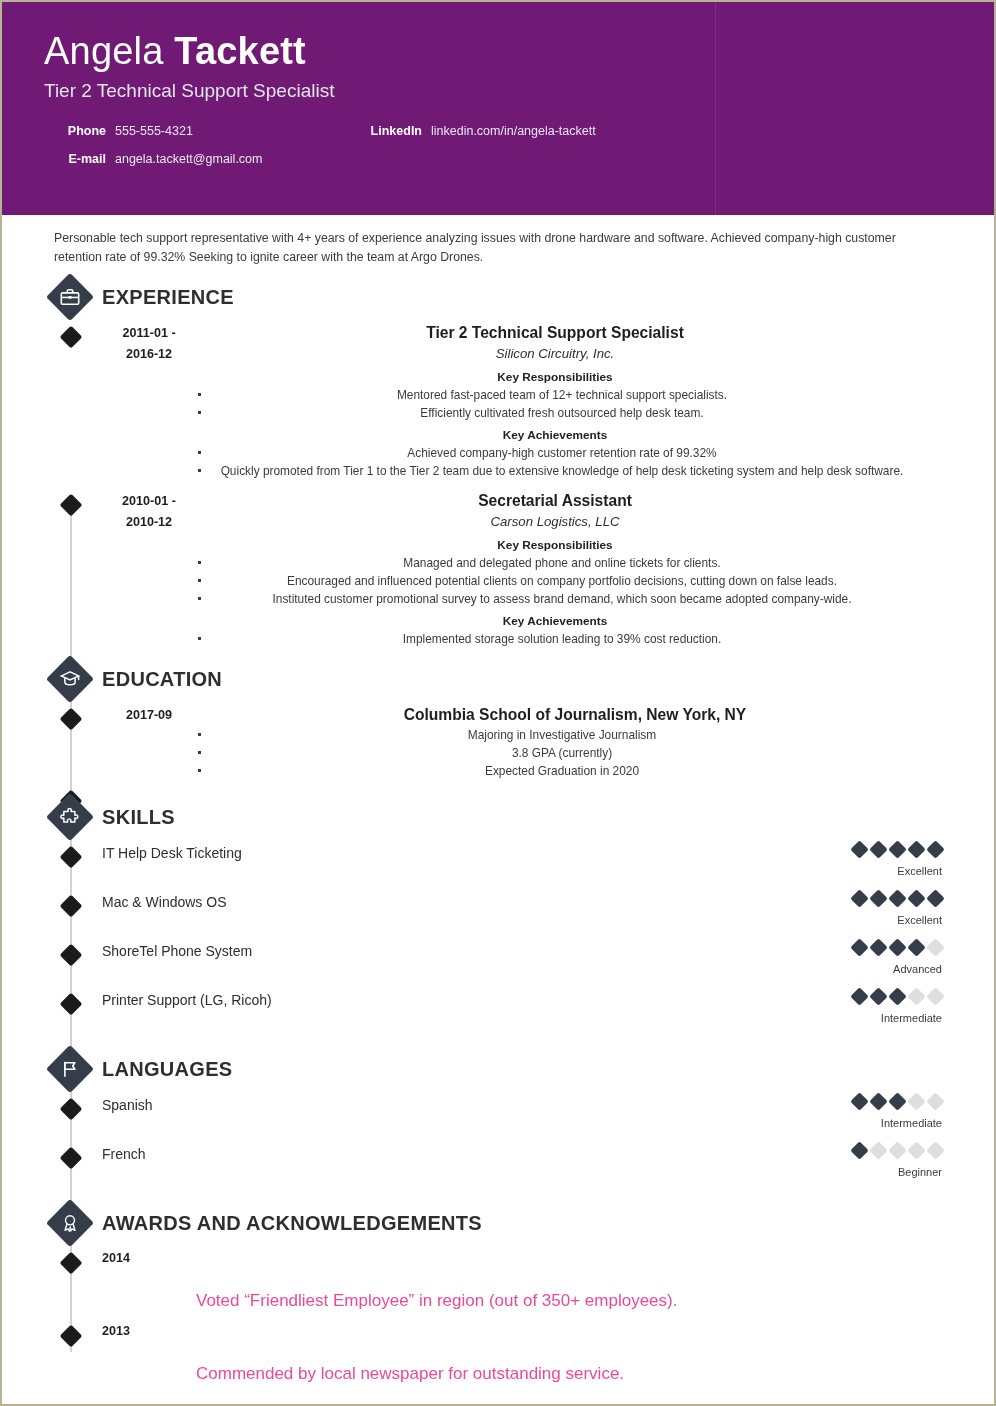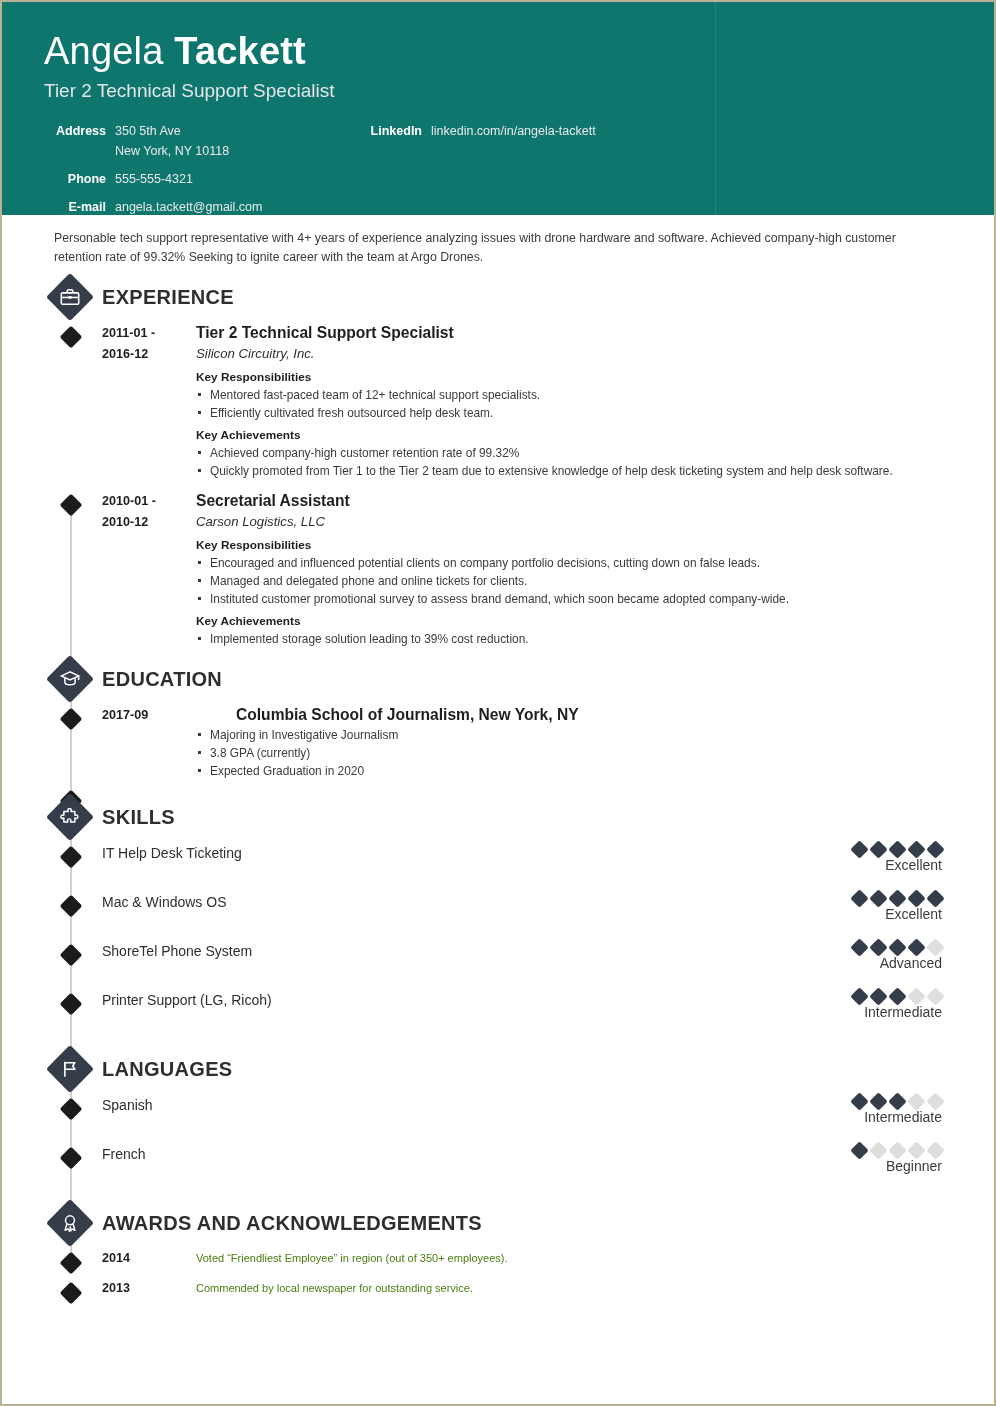--- a/index.html
+++ b/index.html
@@ -16,21 +16,21 @@
     width: 996px;
     height: 1406px;
     background: #ffffff;
     border: 2px solid #b8b394;
     overflow: hidden;
   }
 
   
   .header {
     position: relative;
-    background: #0f766e;
+    background: #701a75;
     padding: 26px 0 18px 42px;
     height: 213px;
   }
   .header-divider {
     position: absolute;
     top: 0;
     left: 713px;
     width: 1px;
     height: 213px;
     background: rgba(255,255,255,0.10);
@@ -160,20 +160,21 @@
     letter-spacing: 0.3px;
     line-height: 26px;
   }
 
   
   .entry {
     position: relative;
     padding-left: 100px;
     padding-right: 80px;
     margin-bottom: 2px;
+    text-align: center;
   }
   .entry-bullet {
     position: absolute;
     left: 61px;
     top: 7px;
     width: 16px;
     height: 16px;
     background: #1b1b1b;
     transform: rotate(45deg);
     border-radius: 2px;
@@ -271,44 +272,45 @@
     height: 13px;
     transform: rotate(45deg);
     border-radius: 2px;
     margin-left: 6px;
     vertical-align: middle;
   }
   .dot.on  { background: #353d4a; }
   .dot.off { background: #dedede; }
   .rate-label {
     color: #3b3b3b;
-    font-size: 14px;
+    font-size: 11px;
     line-height: 17px;
-    margin-top: 1px;
+    margin-top: 7px;
   }
 
   
   .award-entry {
     position: relative;
     padding-left: 100px;
     padding-right: 52px;
     margin-bottom: 10px;
   }
   .award-inner { display: flex; align-items: flex-start; }
   .award-year {
     flex: 0 0 94px;
     color: #1e1e1e;
     font-size: 12.6px;
     font-weight: 700;
     line-height: 20px;
   }
   .award-text {
-    color: #4d7c0f;
-    font-size: 11px;
+    color: #ec4899;
+    font-size: 17px;
     line-height: 20px;
+    margin-top: 43px;
   }
 
   .spacer-sm { height: 8px; }
   .spacer-xs { height: 4px; }
 </style>
 </head>
 <body>
 
 <div class="page">
 
@@ -318,27 +320,20 @@
     <div class="name">
       <span>Angela</span>
       <span class="last">Tackett</span>
     </div>
 
     <div class="job-title">Tier 2 Technical Support Specialist</div>
 
     <div class="contact-grid">
       <div class="contact-col-left">
 
-        <div class="contact-row">
-          <div class="contact-label">Address</div>
-          <div class="contact-value">
-            <span>350 5th Ave</span>
-            <span class="line2">New York, NY 10118</span>
-          </div>
-        </div>
 
         <div class="contact-row">
           <div class="contact-label">Phone</div>
           <div class="contact-value">555-555-4321</div>
         </div>
 
         <div class="contact-row">
           <div class="contact-label">E-mail</div>
           <div class="contact-value">angela.tackett@gmail.com</div>
         </div>
@@ -408,22 +403,22 @@
           <div class="entry-date">
             <div>2010-01 -</div>
             <div>2010-12</div>
           </div>
           <div class="entry-main">
             <div class="entry-role">Secretarial Assistant</div>
             <div class="entry-company">Carson Logistics, LLC</div>
 
             <div class="sub-head">Key Responsibilities</div>
             <ul class="bullets">
+              <li>Managed and delegated phone and online tickets for clients.</li>
               <li>Encouraged and influenced potential clients on company portfolio decisions, cutting down on false leads.</li>
-              <li>Managed and delegated phone and online tickets for clients.</li>
               <li>Instituted customer promotional survey to assess brand demand, which soon became adopted company-wide.</li>
             </ul>
 
             <div class="sub-head">Key Achievements</div>
             <ul class="bullets">
               <li>Implemented storage solution leading to 39% cost reduction.</li>
             </ul>
           </div>
         </div>
       </div>

